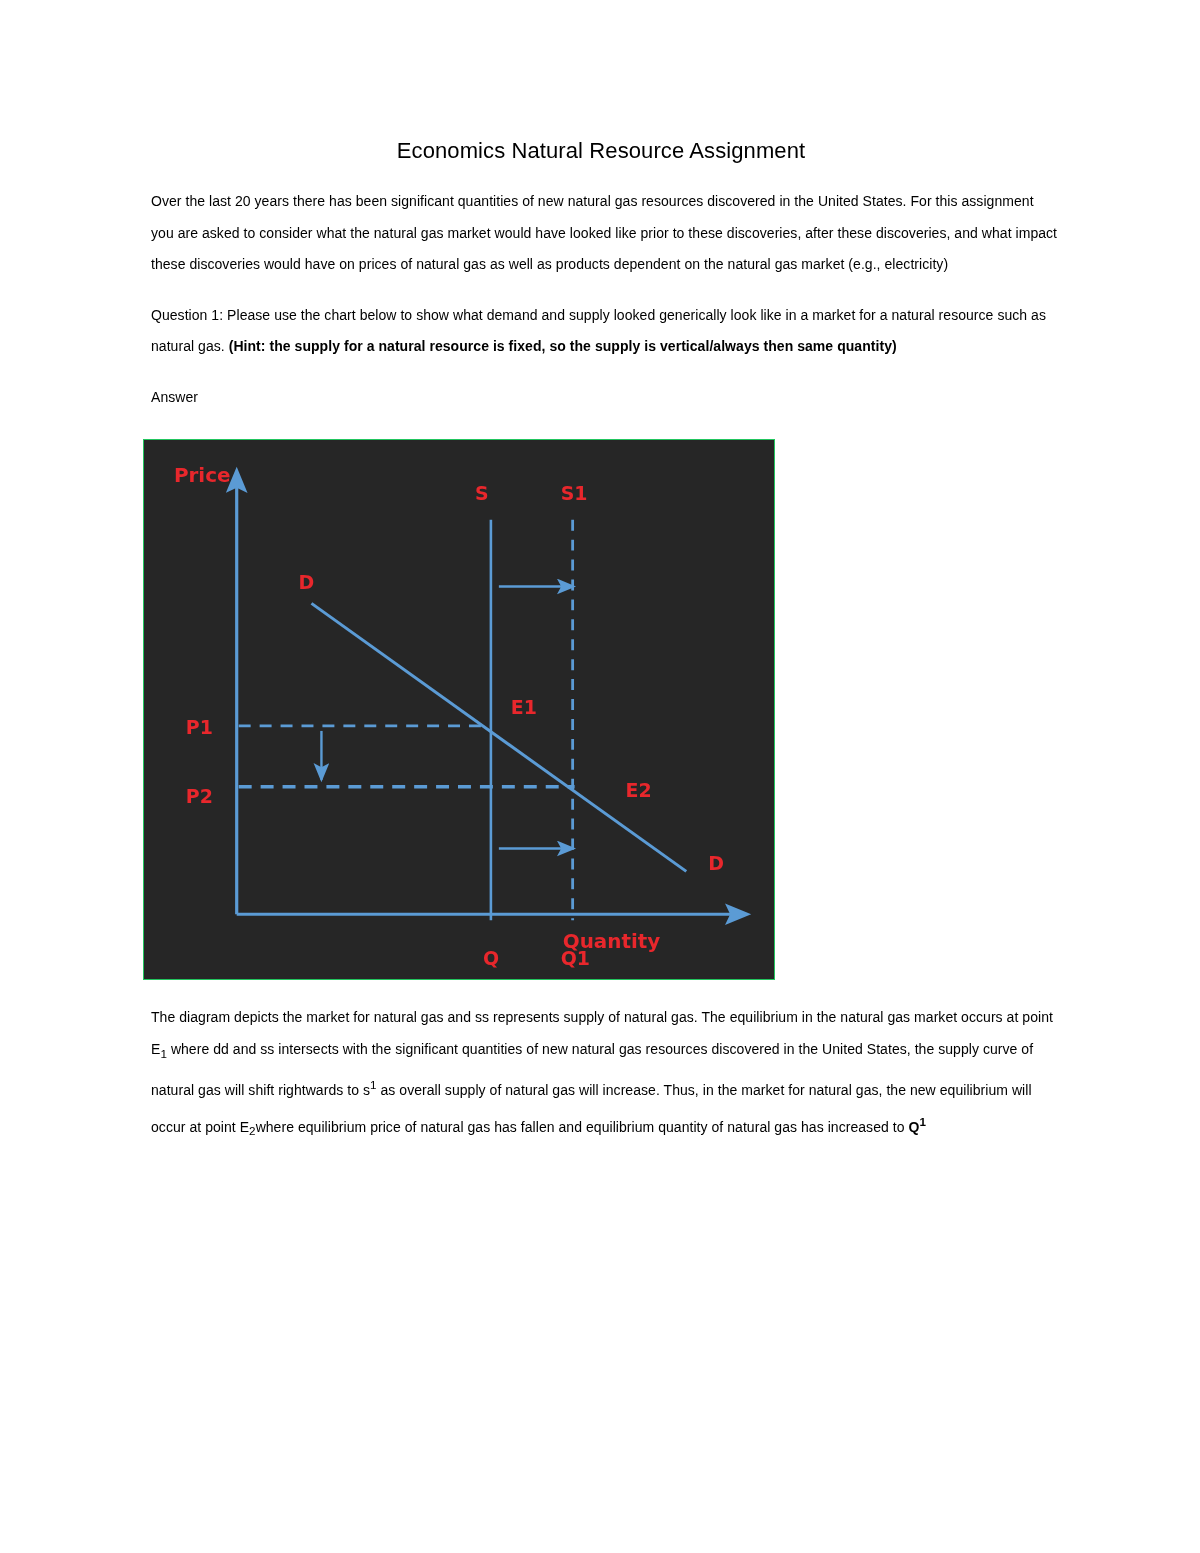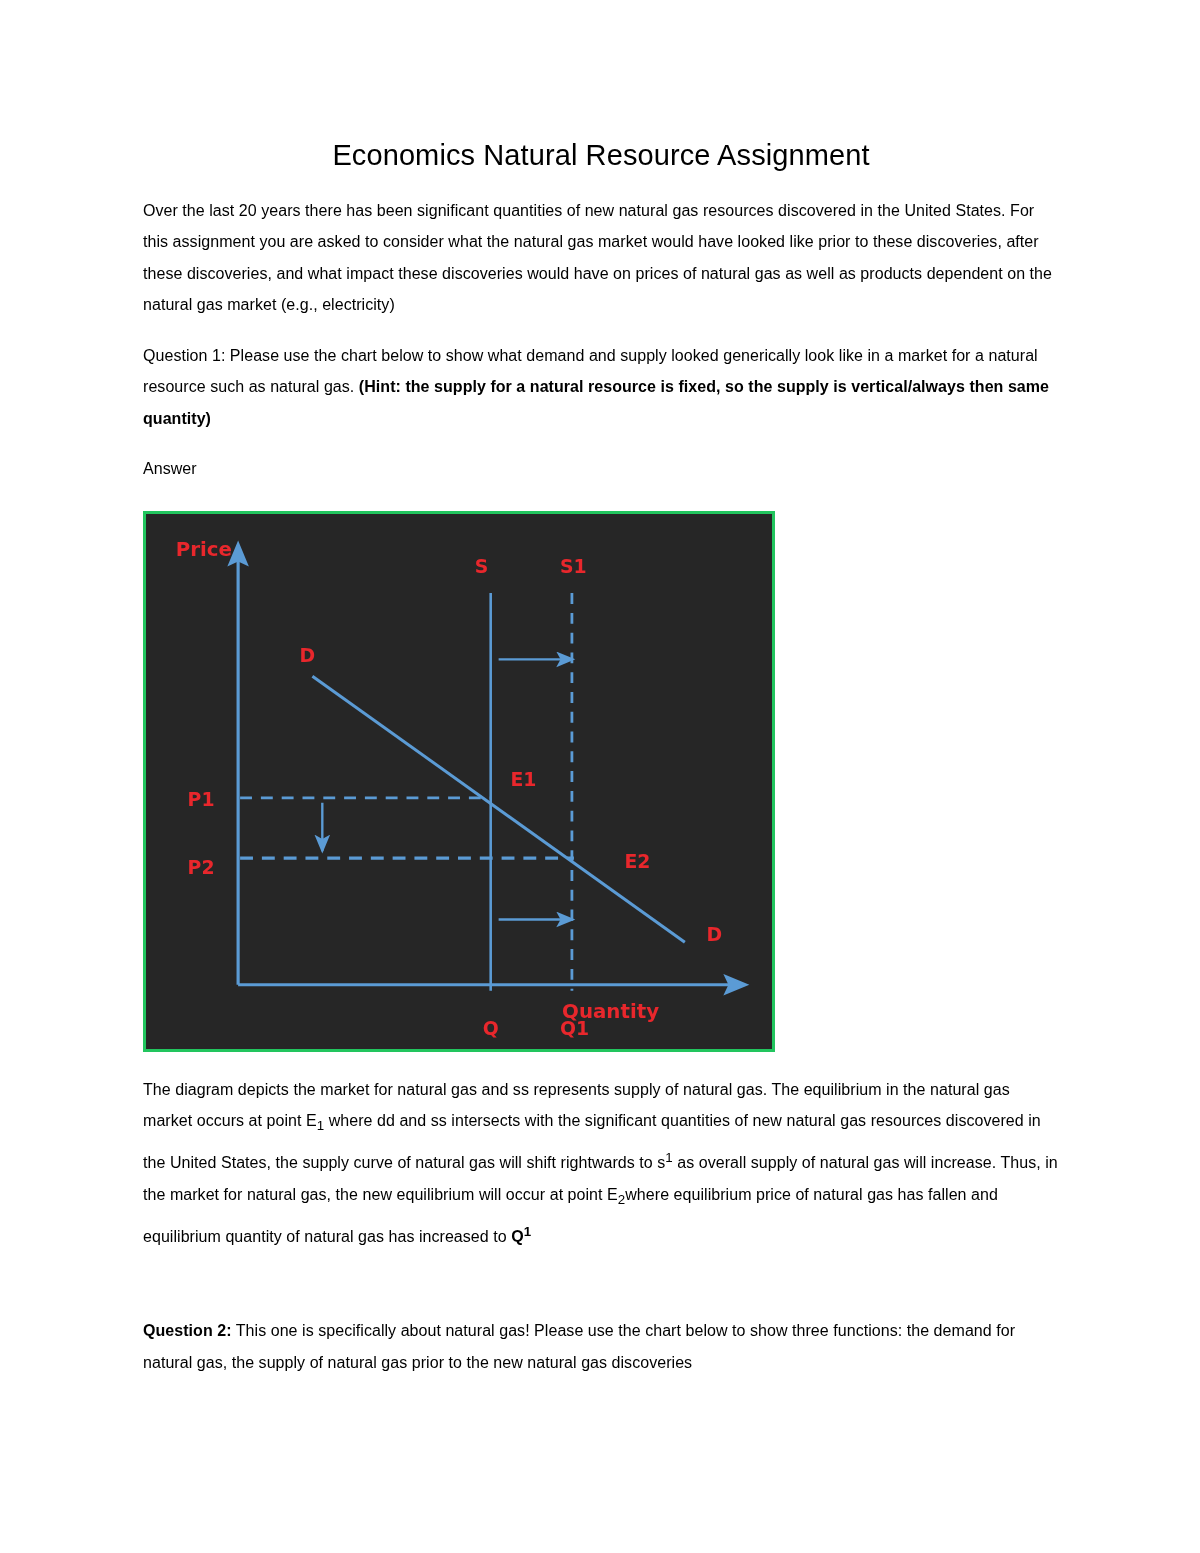--- a/index.html
+++ b/index.html
@@ -22,46 +22,46 @@
     height: 1553px;
     background: #ffffff;
   }
   .content {
     position: absolute;
     left: 143px;
     top: 138px;
     width: 916px;
   }
   .doc-title {
-    font-size: 29px;
+    font-size: 22px;
     font-weight: normal;
     text-align: center;
     letter-spacing: 0.1px;
     margin: 0 0 22px 0;
     line-height: 1.2;
   }
   .para {
-    font-size: 16px;
+    font-size: 14px;
     line-height: 31.5px;
-    margin: 0 0 19px 0;
+    margin: 0 0 19px 8px;
     text-align: left;
     letter-spacing: 0.05px;
   }
   .para.tight { margin-bottom: 0; }
   .para b, .bold { font-weight: bold; }
   .spacer-lg { height: 44px; }
 
   
   .chart-wrap {
     position: relative;
     width: 632px;
     height: 541px;
     margin: 26px 0 22px 0;
     background: #262626;
-    border: 3px solid #22c55e;
+    border: 1px solid #22c55e;
     box-sizing: border-box;
   }
   .chart-svg { display: block; width: 100%; height: 100%; }
   .cap-red {
     fill: #e8272c;
     font-family: "DejaVu Sans", sans-serif;
     font-size: 19px;
     font-weight: bold;
   }
   .cap-red.lg { font-size: 20px; }
@@ -136,16 +136,15 @@
 
         <text class="cap-red" x="418" y="527">Q1</text>
       </svg>
     </div>
 
     <p class="para"><span>The diagram depicts the market for natural gas and ss represents supply of natural gas. The equilibrium in the natural gas market occurs at point E</span><sub>1</sub><span> where dd and ss intersects with the significant quantities of new natural gas resources discovered in the United States, the supply curve of natural gas will shift rightwards to s</span><sup>1</sup><span> as overall supply of natural gas will increase. Thus, in the market for natural gas, the new equilibrium will occur at point E</span><sub>2</sub><span>where equilibrium price of natural gas has fallen and equilibrium quantity of natural gas has increased to </span><b>Q</b><b><sup>1</sup></b></p>
 
 
     <div class="spacer-lg"></div>
 
-    <p class="para tight"><b>Question 2:</b><span> This one is specifically about natural gas!  Please use the chart below to show three functions: the demand for natural gas, the supply of natural gas prior to the new natural gas discoveries</span></p>
 
   </div>
 </div>
 
 </body></html>

